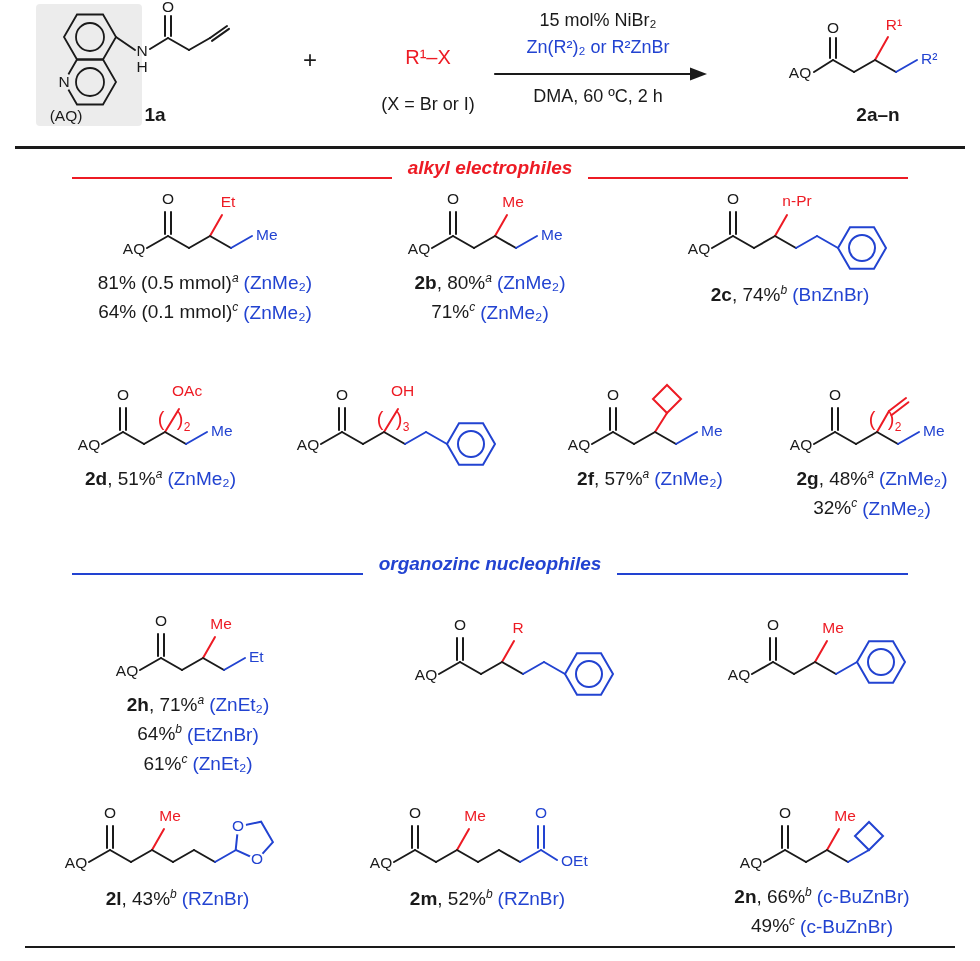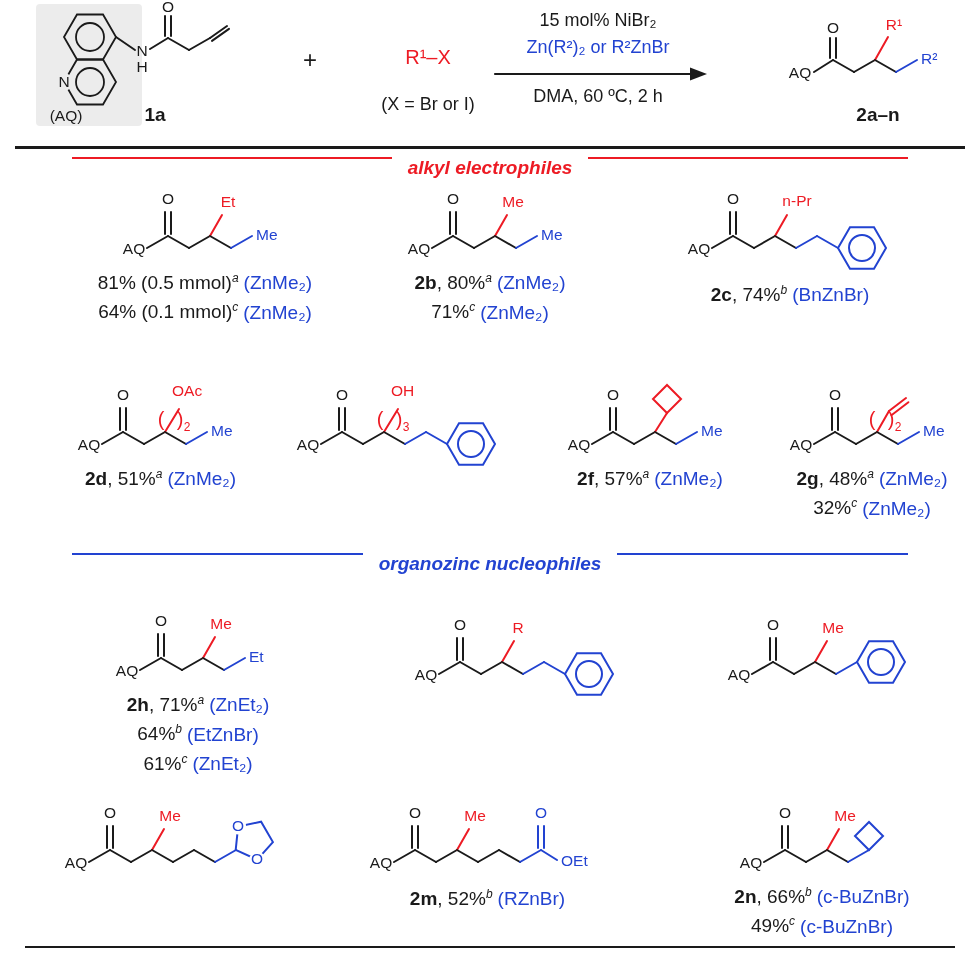--- a/index.html
+++ b/index.html
@@ -3,21 +3,21 @@
 <meta charset="utf-8">
 <style>
   :root{ --red:#ed1b24; --blue:#2243d1; --ink:#1a1a1a; --graybox:#ececec; }
   *{margin:0;padding:0;box-sizing:border-box}
   html,body{background:#fff}
   #canvas{position:relative;width:980px;height:961px;background:#fff;overflow:hidden;
           font-family:"Liberation Sans",sans-serif;color:var(--ink)}
   
   .rule{position:absolute;left:15px;right:15px;border-top:3px solid var(--ink)}
   .rule.thin{left:25px;right:25px;border-top-width:2px}
-  .sec{position:absolute;left:72px;right:72px;display:flex;align-items:flex-start;gap:16px}
+  .sec{position:absolute;left:72px;right:72px;display:flex;align-items:flex-end;gap:16px}
   .sec .ln{flex:1;border-top:2px solid}
   .sec .ttl{font-size:19px;font-weight:bold;font-style:italic;white-space:nowrap}
   .sec.red .ln{border-color:var(--red)} .sec.red .ttl{color:var(--red)}
   .sec.blue .ln{border-color:var(--blue)} .sec.blue .ttl{color:var(--blue)}
   
   .card{position:absolute;text-align:center}
   .card svg{display:block;margin:0 auto}
   .cap{font-size:19px;line-height:24px;margin-top:4px}
   .cap .cl{white-space:nowrap}
   .cap b{font-weight:bold}
@@ -362,20 +362,23 @@
       </g>
       <polygon class="rgb" points="175.7,52 178.1,28.6 201.1,23.7 212.9,44.1 197.2,61.6"></polygon>
       <circle cx="178.1" cy="28.6" r="8" fill="#ffffff" stroke="none"></circle>
       <circle cx="197.2" cy="61.6" r="8" fill="#ffffff" stroke="none"></circle>
       <text class="at bat" x="178" y="33">O</text>
       <text class="at bat" x="197" y="66">O</text>
       <text class="at" x="16" y="70">AQ</text>
       <text class="at" x="50" y="20">O</text>
       <text class="at rat" x="110" y="23">Me</text>
     </svg>
+    <div class="cap">
+      <div class="cl"><b>2l</b><span>, 43%</span><sup><i>b</i></sup><span class="rg">(RZnBr)</span></div>
+    </div>
   </div>
 
   <div class="card" style="left:335px;top:798px;width:305px">
     <svg width="245" height="80" viewBox="0 0 245 80">
       <g>
         <line class="bd" x1="29" y1="64" x2="50" y2="52"></line>
           <line class="bd" x1="47" y1="50" x2="47" y2="28"></line>
           <line class="bd" x1="53" y1="50" x2="53" y2="28"></line>
           <line class="bd" x1="50" y1="52" x2="71" y2="64"></line>
           <line class="bd" x1="71" y1="64" x2="92" y2="52"></line>

